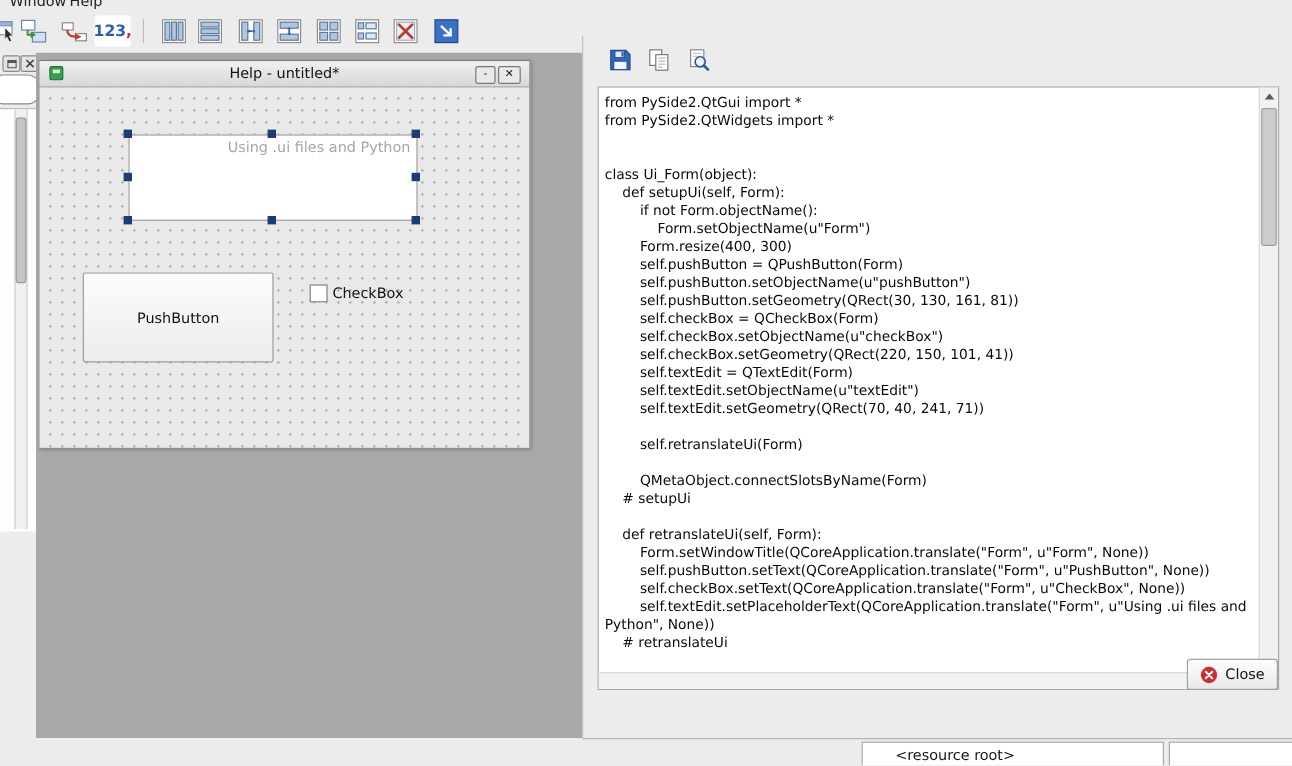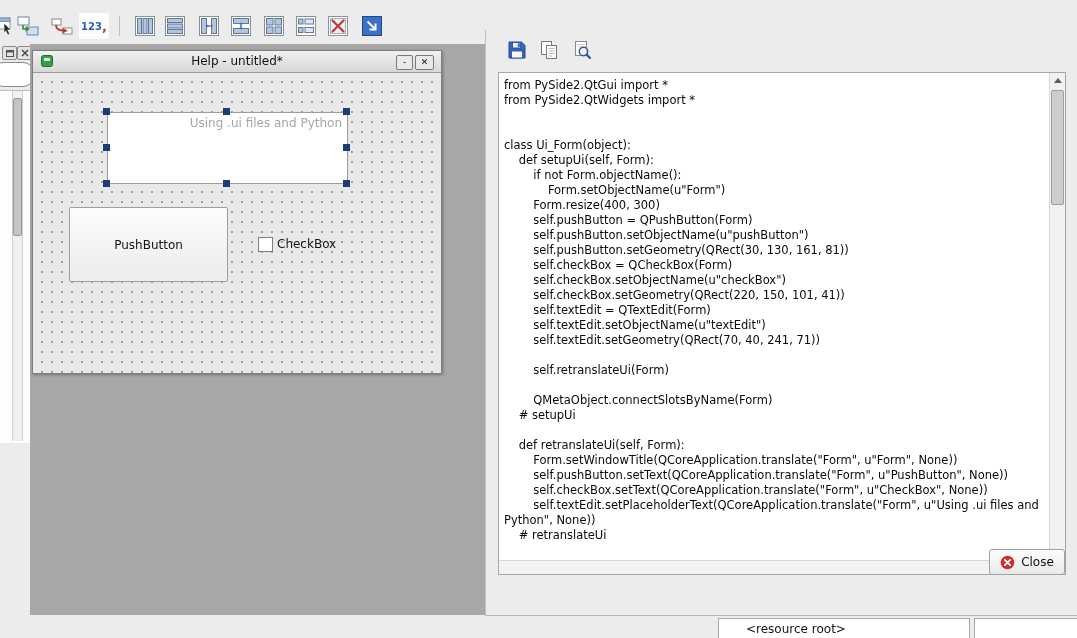--- a/index.html
+++ b/index.html
@@ -8,21 +8,21 @@
        overflow:hidden;}
   .abs{position:absolute;}
 
   
   .menubar{left:0;top:0;width:1077px;height:9px;overflow:hidden;background:#ececec;}
   .menubar .mitem{position:absolute;top:-6px;font-size:12px;color:#222;}
 
   
   .tb-icon{top:13px;width:26px;height:26px;display:flex;align-items:center;justify-content:center;}
   .tb-sep{top:16px;width:1px;height:20px;background:#bdbdbd;}
-  .tabnum{color:#2b5fb4;font-weight:bold;font-size:10px;letter-spacing:0;}
+  .tabnum{color:#2b5fb4;font-weight:bold;font-size:13px;letter-spacing:0;}
   .tabcomma{color:#c0392b;font-weight:bold;font-size:13px;}
 
   
   .dock-btn{width:13px;height:12px;background:#e4e4e4;border:1px solid #8a8a8a;border-radius:2px;
             display:flex;align-items:center;justify-content:center;}
   .search-input{background:#fff;border:1px solid #8a8a8a;border-radius:11px;}
   .panel-white{background:#fdfdfd;border-top:1px solid #bdbdbd;}
   .vscroll-track{background:#f0f0f0;border-left:1px solid #cfcfcf;border-right:1px solid #cfcfcf;}
   .vscroll-thumb{background:#c4c4c4;border:1px solid #9a9a9a;border-radius:2px;}
 
@@ -33,21 +33,21 @@
             background:linear-gradient(#f1f1f1,#d7d7d7);border-bottom:1px solid #9a9a9a;}
   .titlebar .title{position:absolute;left:0;right:0;top:3px;text-align:center;font-size:12px;color:#111;}
   .win-btn{position:absolute;top:4px;height:13px;background:#e9e9e9;border:1px solid #787878;border-radius:2px;
            display:flex;align-items:center;justify-content:center;font-size:9px;line-height:9px;}
   .canvas{position:absolute;left:0;top:22px;right:0;bottom:0;background:#e9e9e9;
           background-image:radial-gradient(circle,#9f9f9f 0.9px,transparent 1.1px);
           background-size:10px 10px;background-position:4px 4px;}
   .textedit{background:#fff;border:1px solid #9c9c9c;padding:3px 5px;color:#a6a6a6;text-align:right;}
   .handle{width:7px;height:7px;background:#1b3c77;}
   .pushbutton{background:linear-gradient(#fcfcfc,#ececec);border:1px solid #9e9e9e;border-radius:2px;
-              display:flex;align-items:center;justify-content:center;color:#111;}
+              display:flex;align-items:center;justify-content:center;color:#111;margin-top:20px;}
   .cb-box{width:13px;height:13px;background:#fff;border:1px solid #7d7d7d;}
 
   
   .dialog{background:#ececec;border-left:1px solid #c2c2c2;border-bottom:1px solid #b5b5b5;}
   .dlg-icon{width:26px;height:26px;display:flex;align-items:center;justify-content:center;}
   .code-area{background:#fff;border:1px solid #a8a8a8;}
   .code-pre{position:absolute;left:0;top:0;right:16px;bottom:13px;margin:0;overflow:hidden;
             padding:5px 2px 0 5px;font-family:"DejaVu Sans","Liberation Sans",sans-serif;
             font-size:11.5px;line-height:15px;white-space:pre-wrap;color:#0a0a0a;}
   .sb-v{position:absolute;right:0;top:0;width:15px;bottom:13px;background:#f1f1f1;border-left:1px solid #d8d8d8;}
@@ -62,20 +62,24 @@
 
   
   .res-panel{background:#fff;border:1px solid #a8a8a8;}
   .res-label{position:absolute;left:27px;top:3px;font-size:12px;color:#141414;white-space:nowrap;text-align:center;}
 </style>
 </head>
 <body>
 
 <div id="app">
 
+  <div class="abs menubar">
+    <span class="mitem" style="left:8px;">Window</span>
+    <span class="mitem" style="left:58px;">Help</span>
+  </div>
 
   <div class="abs tb-icon" style="left:-9px;">
     <svg width="24" height="24" viewBox="0 0 24 24">
       <rect x="3" y="4" width="15" height="11" fill="#fff" stroke="#7a96b8"></rect>
       <rect x="3" y="4" width="15" height="3.5" fill="#9ab4d4" stroke="#7a96b8"></rect>
       <path d="M12 9 l7 7 -3.2 0 2 4 -2 1 -2 -4 -1.8 2 z" fill="#2f2f2f" stroke="#fff" stroke-width="0.6"></path>
     </svg>
   </div>
 
   <div class="abs tb-icon" style="left:15px;">

